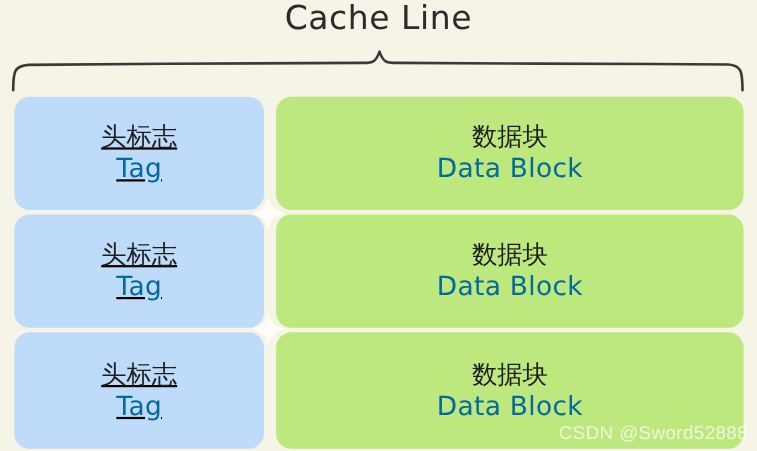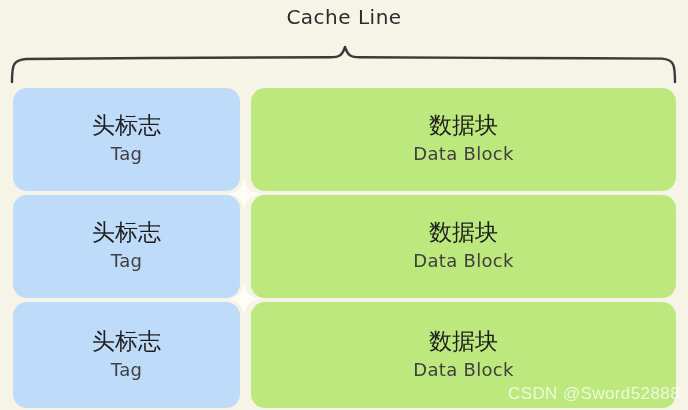--- a/index.html
+++ b/index.html
@@ -21,21 +21,21 @@
     overflow: hidden;
   }
 
   
   .title {
     position: absolute;
     left: 0;
     top: 2px;
     width: 688px;
     text-align: center;
-    font-size: 20px;
+    font-size: 30px;
     line-height: 30px;
     color: #2b2b2b;
     letter-spacing: 0.5px;
     font-family: "DejaVu Sans", sans-serif;
   }
 
   
   .brace-wrap {
     position: absolute;
     left: 0;
@@ -72,37 +72,38 @@
     display: flex;
     flex-direction: column;
     align-items: center;
     justify-content: center;
     box-sizing: border-box;
   }
   .cell-tag {
     left: 0;
     width: 227px;
     background: #bedcfa;
+    text-decoration: underline;
   }
   .cell-data {
     left: 238px;
     width: 425px;
     background: #bde87d;
   }
 
   .cn {
     font-size: 23px;
     line-height: 28px;
     color: #1d1d1d;
     font-family: "DejaVu Sans", sans-serif;
   }
   .en {
-    font-size: 18px;
+    font-size: 24px;
     line-height: 29px;
-    color: #404040;
+    color: #0369a1;
     font-family: "DejaVu Sans", sans-serif;
     letter-spacing: 0.3px;
   }
 
   
   .sparkle {
     position: absolute;
     width: 34px;
     height: 34px;
     pointer-events: none;

